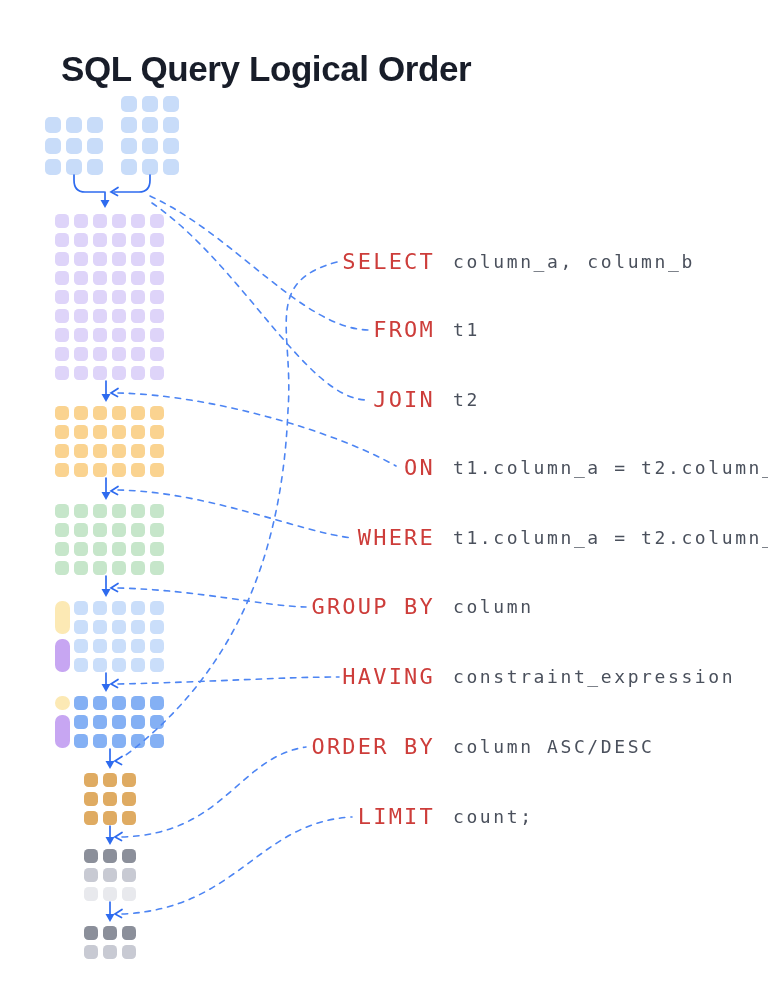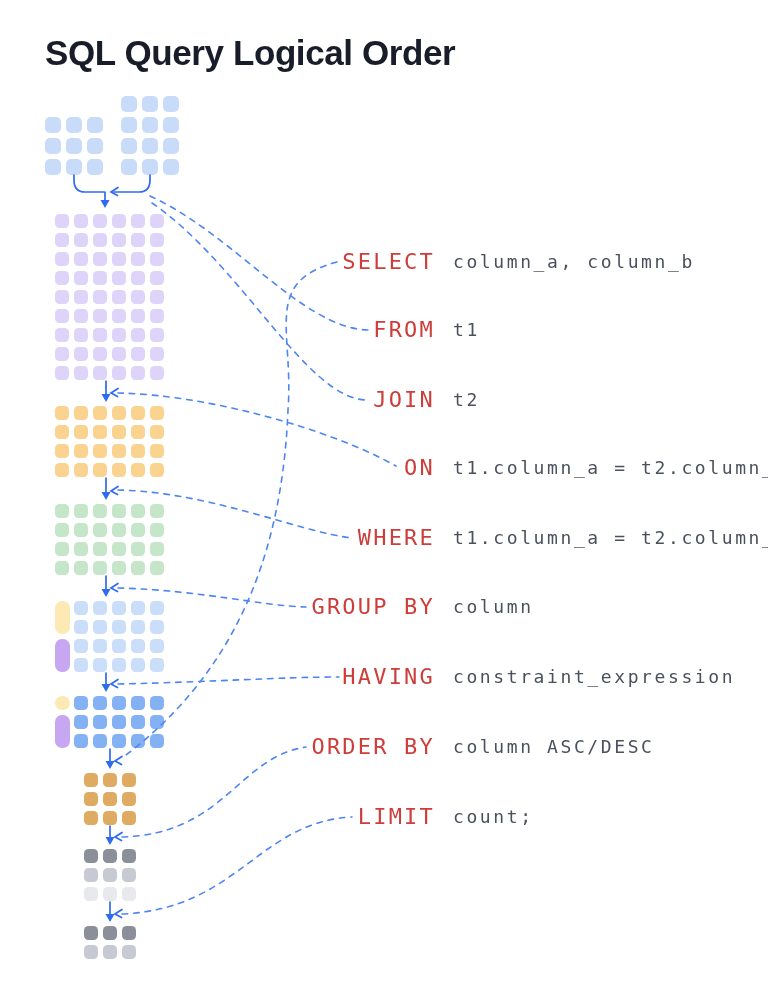--- a/index.html
+++ b/index.html
@@ -1,21 +1,21 @@
 <!DOCTYPE html>
 <html style="--keyword_red: #cd3d3a; --arg_gray: #4a505c; --arrow_blue: #2e6bef; --dash_blue: #4d85f3; --title_dark: #181d29; --table_blue: #c8dcf9; --joined_purple: #ded4f9; --on_orange: #fad390; --where_green: #c6e6ca; --group_pale_blue: #cadefa; --having_mid_blue: #84b0f4; --pill_yellow: #fce9b4; --pill_purple: #c7a6f2; --select_tan: #dfab62; --gray_dark: #8b8f9a; --gray_medium: #c8cad3; --gray_light: #e8e9ed;"><head>
 <meta charset="utf-8">
 <style>
   html,body{margin:0;padding:0;}
   body{
     width:768px;height:998px;background:#ffffff;position:relative;overflow:hidden;
     font-family:"Liberation Sans", sans-serif;
   }
   .page-title{
-    position:absolute;left:45px;top:33px;margin:0;
+    position:absolute;left:45px;top:33px;margin:16px;
     font-size:35px;font-weight:700;letter-spacing:-0.4px;color:#181d29;
     font-family:"Liberation Sans", sans-serif;
   }
   svg.diagram{position:absolute;left:0;top:0;}
   text.kw{
     font-family:"DejaVu Sans Mono", monospace;
     font-size:22px;letter-spacing:2.2px;fill:var(--keyword_red,#cd3d3a);
   }
   text.arg{
     font-family:"DejaVu Sans Mono", monospace;

